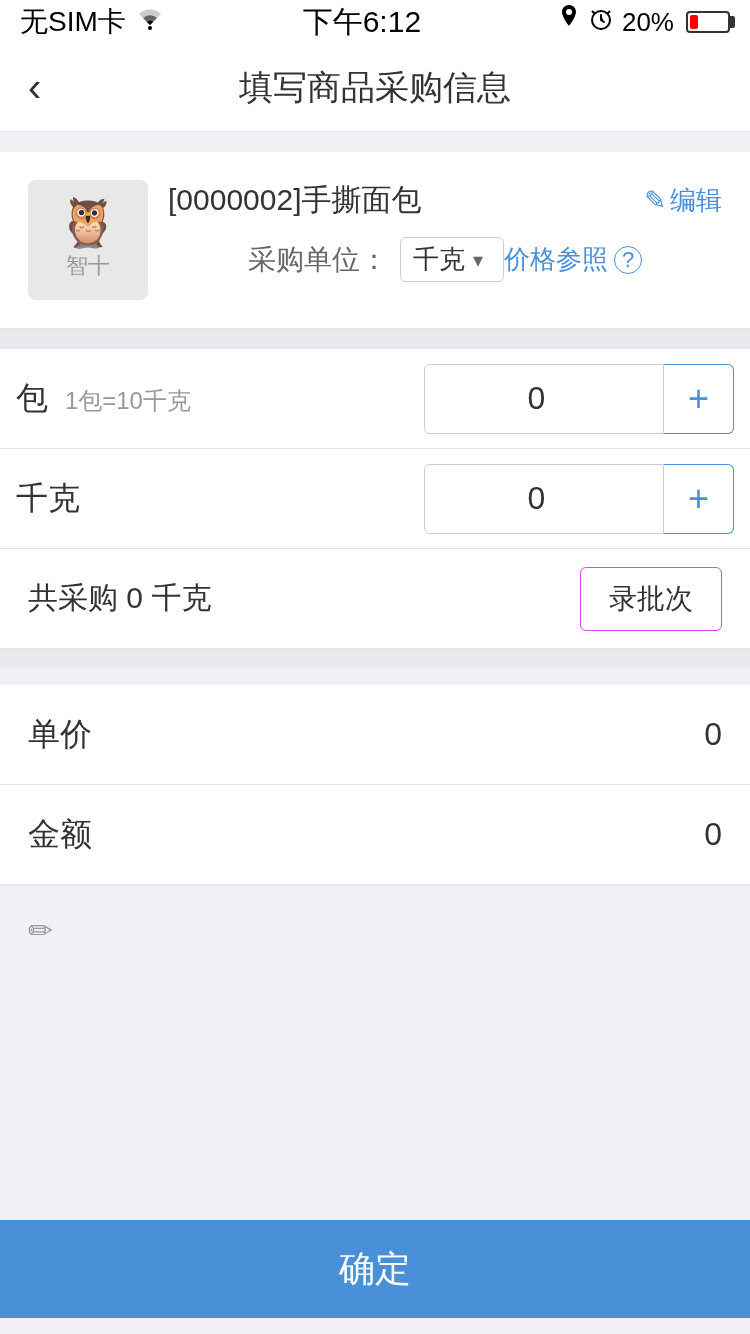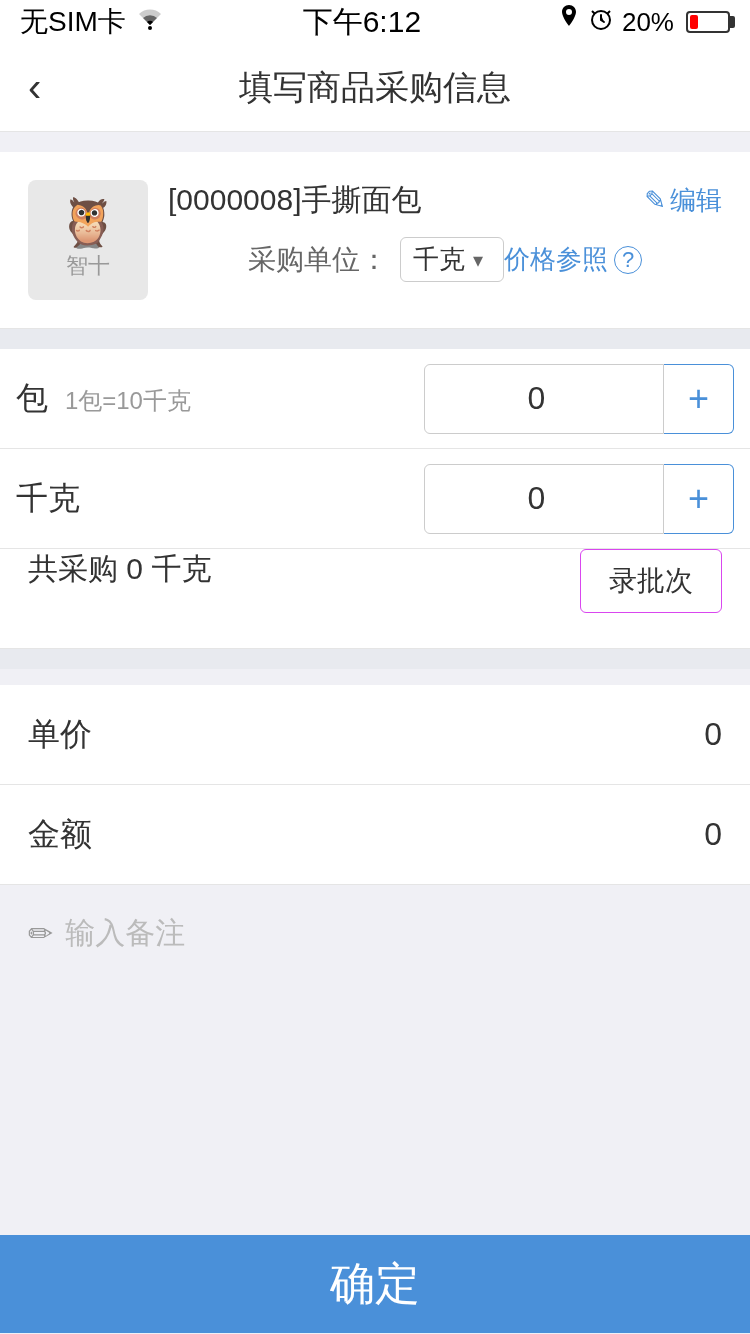--- a/index.html
+++ b/index.html
@@ -257,21 +257,21 @@
       font-size: 36px;
       display: flex;
       align-items: center;
       justify-content: center;
       cursor: pointer;
     }
 
     
     .summary-row {
       display: flex;
-      align-items: flex-start;
+      align-items: center;
       justify-content: space-between;
       padding: 0 28px;
       height: 100px;
       background: #fff;
       border-bottom: 1px solid #e5e5e5;
     }
     .summary-text {
       font-size: 30px;
       color: #333;
     }
@@ -328,27 +328,27 @@
     
     .empty-area {
       background: #f0f0f5;
       flex: 1;
       min-height: 280px;
     }
 
     
     .confirm-btn {
       position: fixed;
-      bottom: 1px;
+      bottom: 16px;
       left: 0;
       width: 750px;
       height: 98px;
       background: #4a90d9;
       color: #fff;
-      font-size: 45px;
+      font-size: 36px;
       display: flex;
       align-items: center;
       justify-content: center;
       cursor: pointer;
       border: none;
       outline: none;
     }
   </style>
 </head>
 <body>
@@ -394,21 +394,21 @@
 <div class="product-card">
   <div class="product-thumbnail">
     <div class="product-thumbnail-inner">
       <span class="owl-icon">🦉</span>
       <span class="owl-label">智十</span>
     </div>
   </div>
   <div class="product-info">
     <div class="product-name-row">
       <span class="product-name">
-        <span>[0000008]</span><span>手撕面包</span>
+        <span>[0000002]</span><span>手撕面包</span>
       </span>
       <span class="edit-btn">
         <span class="edit-icon">✎</span>
         <span>编辑</span>
       </span>
     </div>
     <div class="product-unit-row">
       <div class="unit-left">
         <span class="unit-label">采购单位：</span>
         <div class="unit-dropdown">
@@ -467,18 +467,17 @@
     <span class="info-value">0</span>
   </div>
   <div class="info-row">
     <span class="info-label">金额</span>
     <span class="info-value">0</span>
   </div>
 </div>
 
 <div class="remark-row">
   <span class="pencil-icon">✏</span>
-  <span class="remark-placeholder">输入备注</span>
 </div>
 
 <div class="empty-area"></div>
 
 <button class="confirm-btn">确定</button>
 
 </body></html>

